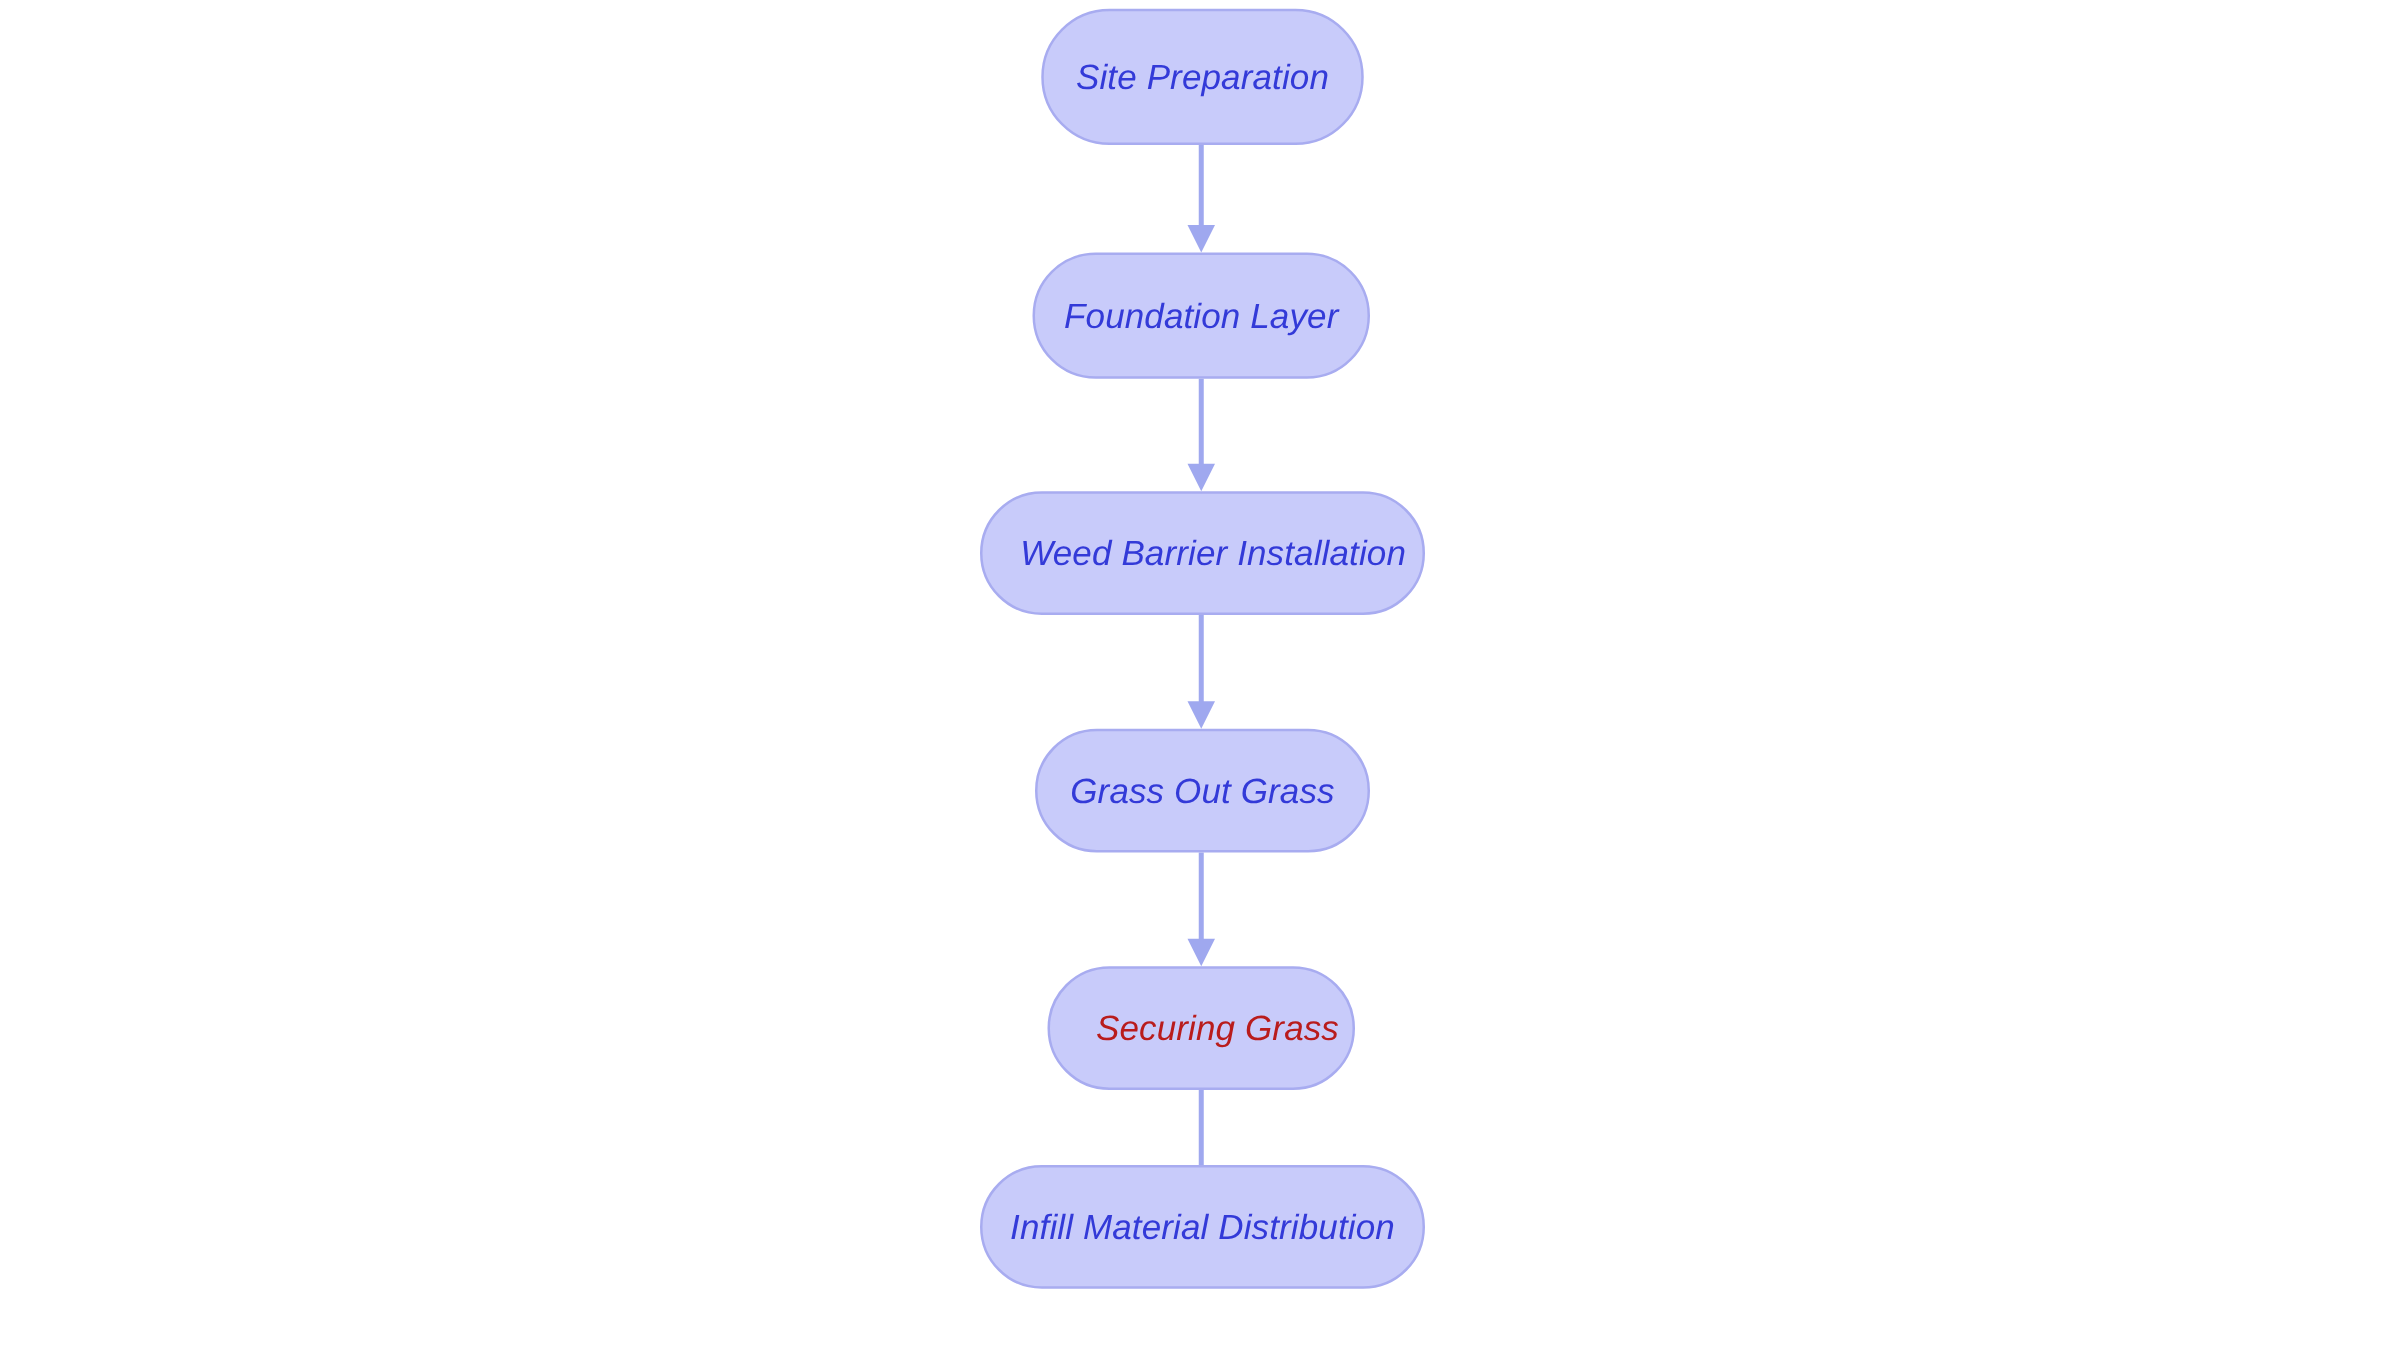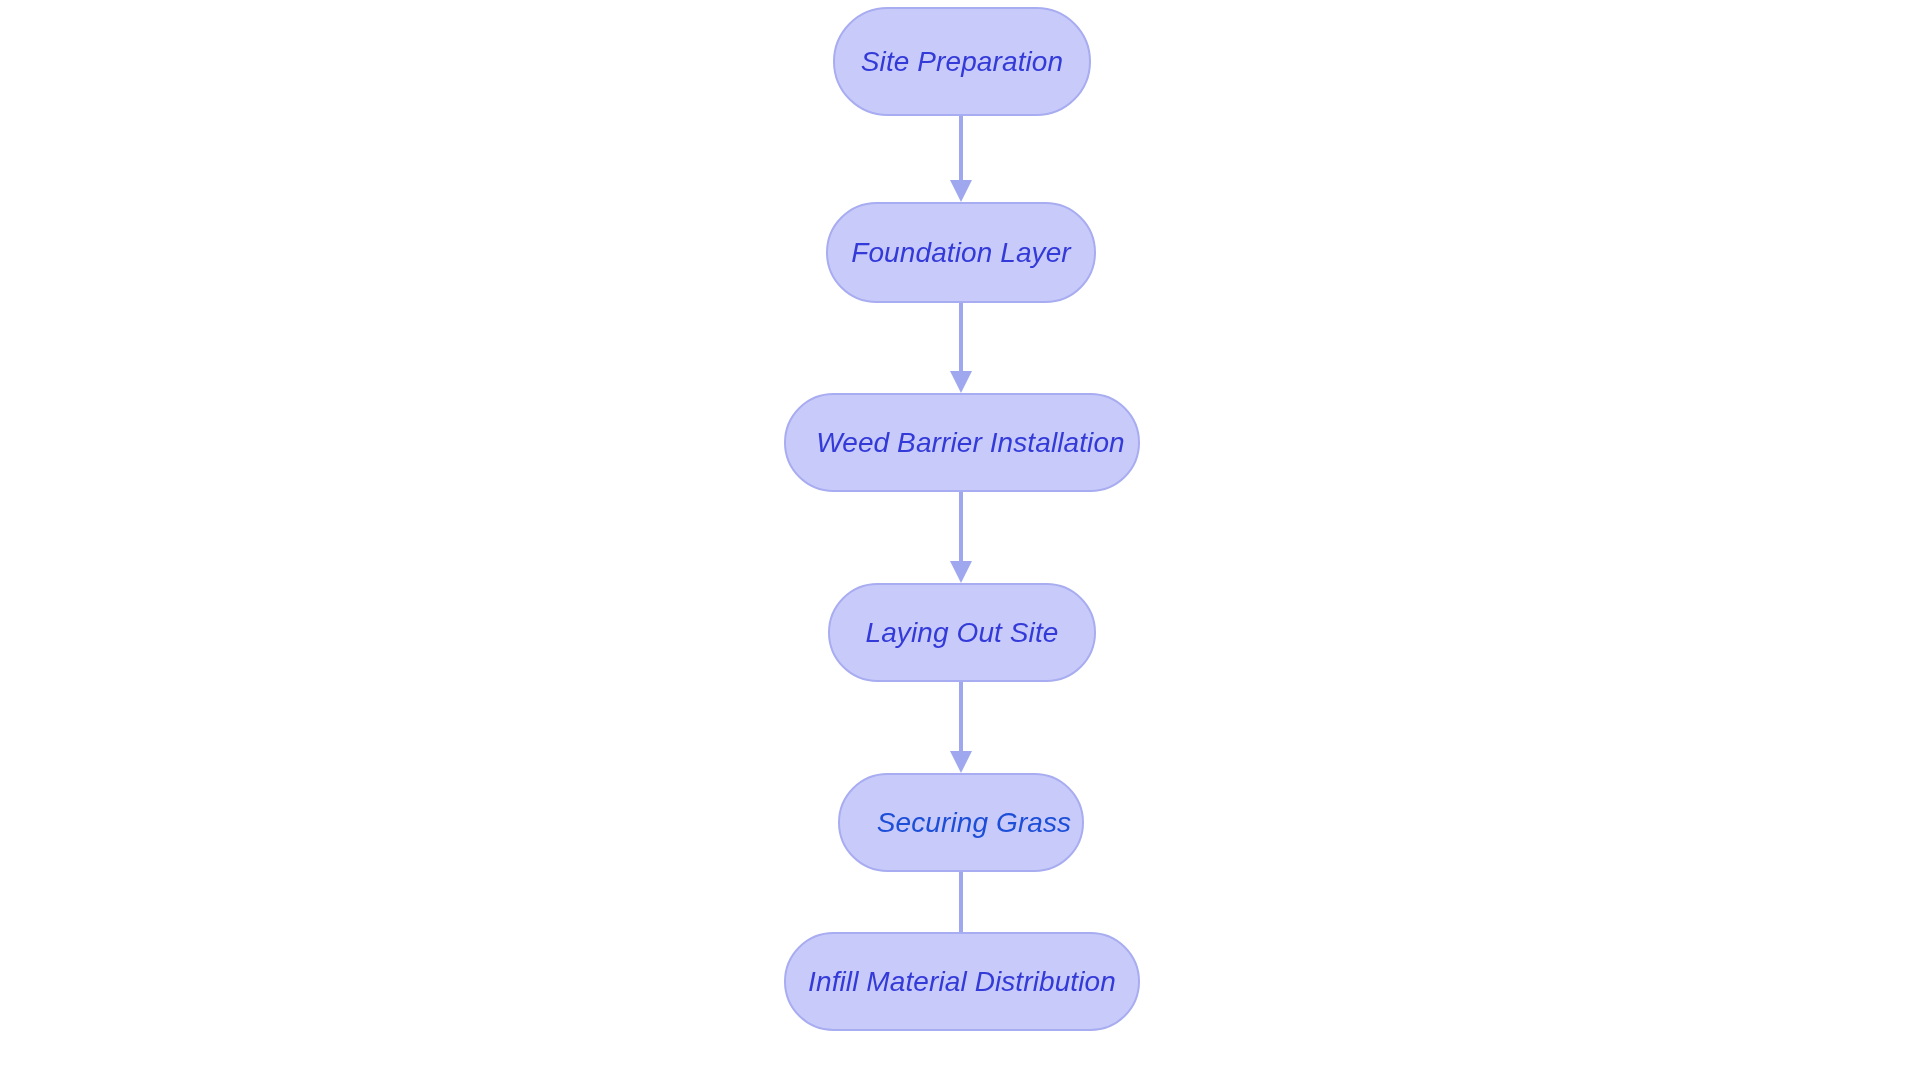--- a/index.html
+++ b/index.html
@@ -106,24 +106,24 @@
 
   <div class="flow-node" style="left: 826px; top: 202px; width: 270px; height: 101px; background: rgb(200, 203, 250); border-color: rgb(168, 172, 240); justify-content: center;">
     <span class="flow-node-label" style="color: rgb(51, 58, 216);">Foundation Layer</span>
   </div>
 
   <div class="flow-node" style="left: 784px; top: 393px; width: 356px; height: 99px; background: rgb(200, 203, 250); border-color: rgb(168, 172, 240);">
     <span class="flow-node-label" style="color: rgb(51, 58, 216); margin-left: 17px;">Weed Barrier Installation</span>
   </div>
 
   <div class="flow-node" style="left: 828px; top: 583px; width: 268px; height: 99px; background: rgb(200, 203, 250); border-color: rgb(168, 172, 240);">
-    <span class="flow-node-label" style="color: rgb(51, 58, 216);">Laying Out Site</span>
+    <span class="flow-node-label" style="color: rgb(51, 58, 216);">Grass Out Grass</span>
   </div>
 
   <div class="flow-node" style="left: 838px; top: 773px; width: 246px; height: 99px; background: rgb(200, 203, 250); border-color: rgb(168, 172, 240);">
-    <span class="flow-node-label" style="color: #1d4ed8; margin-left: 26px;">Securing Grass</span>
+    <span class="flow-node-label" style="color: #b91c1c; margin-left: 26px;">Securing Grass</span>
   </div>
 
   <div class="flow-node" style="left: 784px; top: 932px; width: 356px; height: 99px; background: rgb(200, 203, 250); border-color: rgb(168, 172, 240);">
     <span class="flow-node-label" style="color: rgb(51, 58, 216);">Infill Material Distribution</span>
   </div>
 
 </div>
 
 </body></html>

